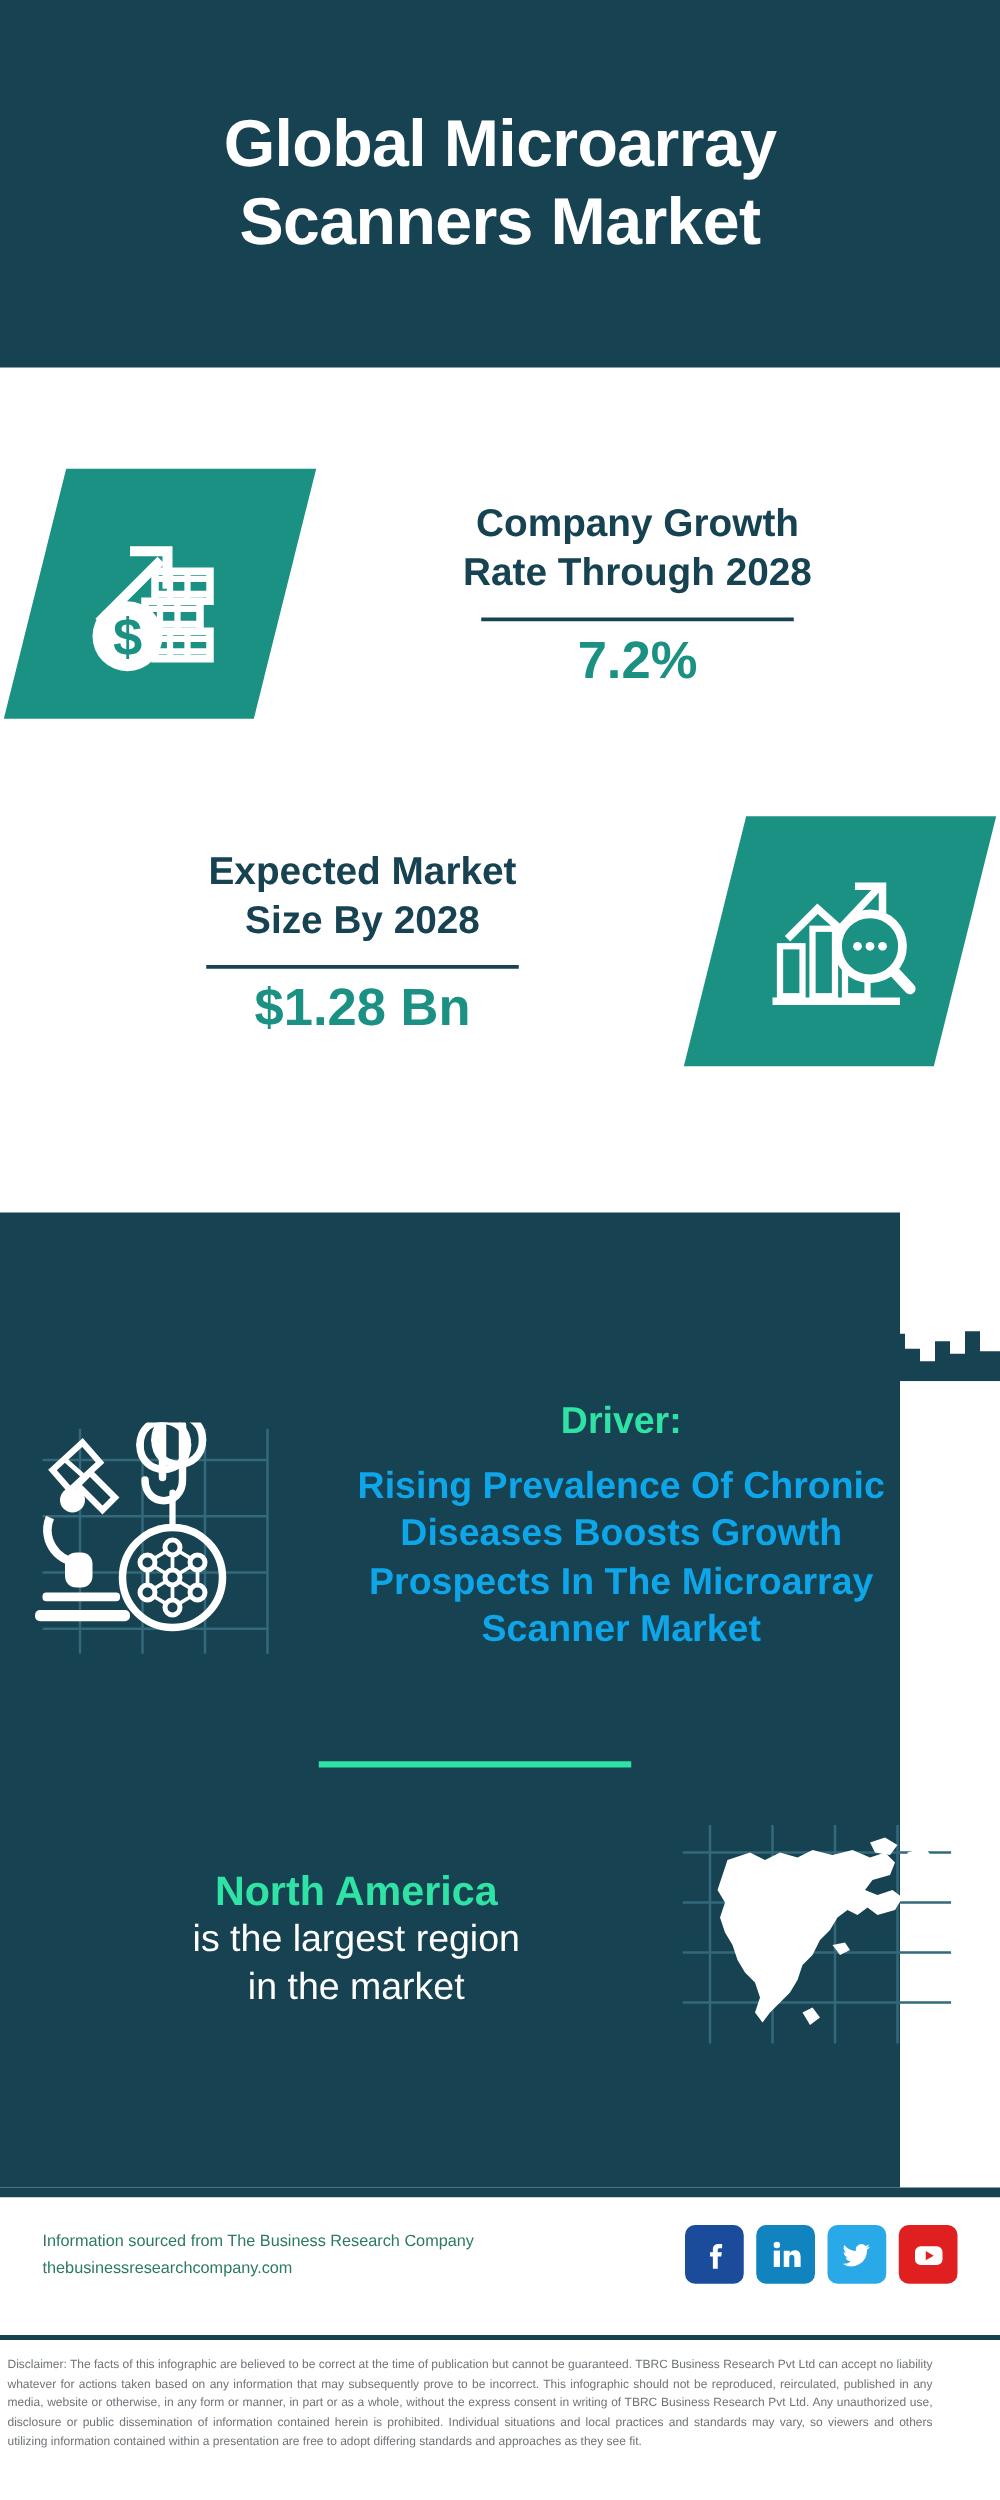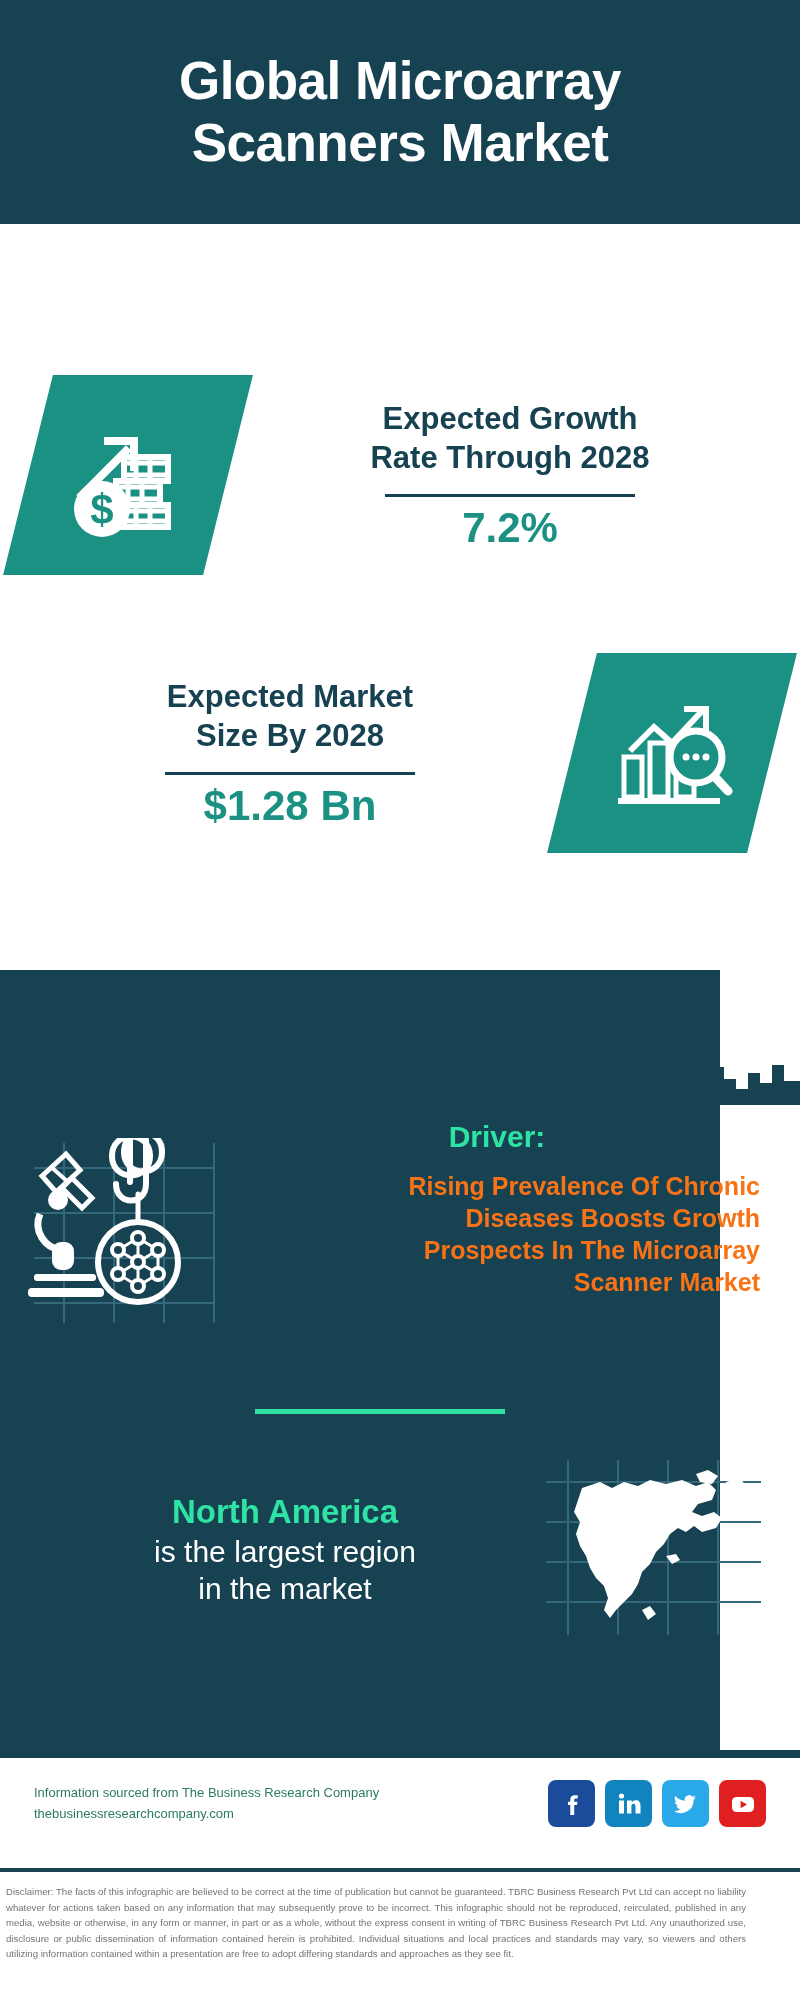--- a/index.html
+++ b/index.html
@@ -14,21 +14,21 @@
     height: 2000px;
     background: #ffffff;
     overflow: hidden;
   }
 
   
   .header {
     position: absolute;
     left: 0; top: 0;
     width: 800px;
-    height: 224px;
+    height: 294px;
     background: #164251;
     display: flex;
     align-items: center;
     justify-content: center;
     padding: 0 56px;
   }
   .header-title {
     color: #ffffff;
     font-size: 53px;
     font-weight: bold;
@@ -125,25 +125,24 @@
   }
   .driver-icon { width: 210px; flex: none; padding-top: 18px; }
   .driver-text { flex: 1; text-align: center; padding-right: 16px; }
   .driver-heading {
     color: #2fe3a5;
     font-size: 30px;
     font-weight: bold;
     margin-bottom: 16px;
   }
   .driver-body {
-    color: #f97316;
-    font-size: 25px;
+    color: #0ea5e9;
+    font-size: 30px;
     font-weight: bold;
     line-height: 1.28;
-    text-align: right;
   }
 
   .divider {
     position: absolute;
     left: 255px; top: 1409px;
     width: 250px;
     height: 5px;
     background: #2fe3a5;
   }
 
@@ -246,21 +245,21 @@
           <path d="M60 52 L104 52 M60 64 L104 64 M72 46 L72 70 M86 46 L86 70" stroke="#fff" stroke-width="5"></path>
           <rect x="52" y="70" width="44" height="24" stroke="#fff" stroke-width="6" fill="none"></rect>
           <path d="M52 76 L96 76 M52 88 L96 88 M64 70 L64 94 M78 70 L78 94" stroke="#fff" stroke-width="5"></path>
           <rect x="60" y="94" width="44" height="22" stroke="#fff" stroke-width="6" fill="none"></rect>
           <path d="M60 100 L104 100 M60 110 L104 110 M72 94 L72 116 M86 94 L86 116" stroke="#fff" stroke-width="5"></path>
           <circle cx="38" cy="98" r="28" fill="#fff"></circle>
           <text x="38" y="113" font-family="Liberation Sans, sans-serif" font-size="42" font-weight="bold" fill="#1b9184" text-anchor="middle">$</text>
         </svg>
       </div>
       <div class="stat-text">
-        <div class="stat-label">Expected Growth</div>
+        <div class="stat-label">Company Growth</div>
         <div class="stat-label">Rate Through 2028</div>
         <div class="stat-rule"></div>
         <div class="stat-value">7.2%</div>
       </div>
     </div>
 
     <div class="row row-size">
       <div class="stat-text">
         <div class="stat-label">Expected Market</div>
         <div class="stat-label">Size By 2028</div>

